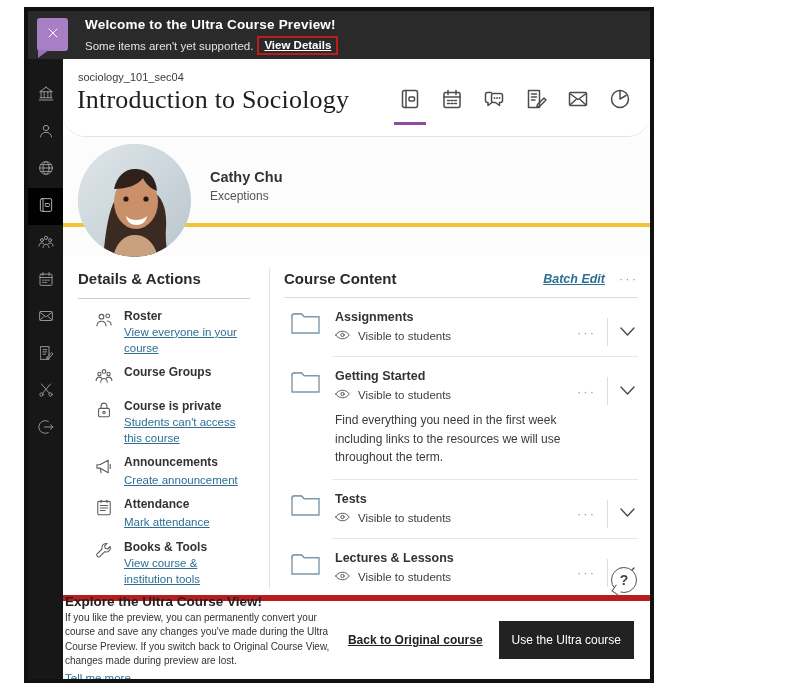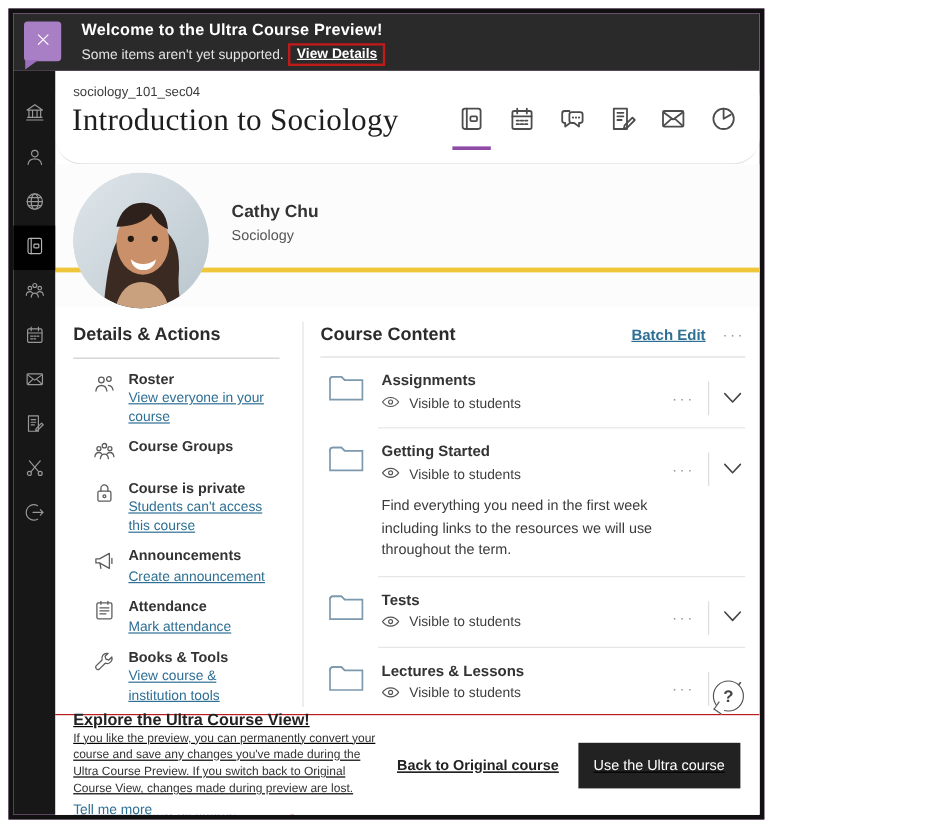--- a/index.html
+++ b/index.html
@@ -1,17 +1,17 @@
 <!DOCTYPE html>
 <html><head>
 <meta charset="utf-8">
 <style>
   html,body{margin:0;padding:0;background:#fff;}
   .canvas{position:relative;width:785px;height:692px;background:#fff;font-family:"Liberation Sans",sans-serif;overflow:hidden;}
-  .frame{position:absolute;left:7px;top:7px;width:630px;height:676px;border:4px solid #111;background:#f0abfc;box-sizing:border-box;overflow:hidden;}
+  .frame{position:absolute;left:24px;top:7px;width:630px;height:676px;border:4px solid #111;background:#ef4444;box-sizing:border-box;overflow:hidden;}
 
   
   .preview-banner{position:absolute;left:0;top:0;right:0;height:48px;background:#2a2a2a;z-index:10;}
   .close-btn{position:absolute;left:9px;top:7px;width:31px;height:33px;background:#a87fc5;border:none;border-radius:3px;cursor:pointer;color:#fff;display:grid;place-items:center;padding:0;}
   .close-btn::after{content:'';position:absolute;left:1px;bottom:-7px;width:0;height:0;border-top:8px solid #9a6fbe;border-right:11px solid transparent;}
   .banner-text{position:absolute;left:57px;top:6px;}
   .banner-title{font-size:13.5px;font-weight:bold;color:#fff;letter-spacing:.2px;}
   .banner-sub{margin-top:4px;font-size:11.5px;color:#e3e3e3;display:flex;align-items:center;}
   .view-details{color:#fff;font-weight:bold;text-decoration:underline;border:2px solid #bf1b1b;padding:1px 5px 2px;margin-left:4px;cursor:pointer;}
 
@@ -47,42 +47,42 @@
   .d-icon{flex:0 0 20px;color:#5c5c5c;margin-top:1px;}
   .d-title{font-size:12px;font-weight:bold;color:#333;line-height:1.25;}
   .d-link{font-size:11.5px;color:#2e6f95;text-decoration:underline;line-height:1.4;display:inline-block;cursor:pointer;}
   .annotation-box{position:absolute;left:-9px;right:-22px;top:-6px;bottom:-5px;border:3px solid #bf1b1b;border-radius:2px;pointer-events:none;z-index:4;}
 
   .col-divider{position:absolute;left:206px;top:12px;bottom:90px;width:1px;background:#e3e3e3;}
 
   .content-col{position:absolute;left:221px;top:14px;right:12px;}
   .content-header{display:flex;align-items:center;}
   .content-header .panel-h{flex:1;}
-  .batch-edit{font-size:12.5px;font-weight:bold;color:#2e6f95;text-decoration:underline;cursor:pointer;}
+  .batch-edit{font-size:12.5px;font-weight:bold;color:#2e6f95;text-decoration:underline;cursor:pointer;font-style:italic;}
   .hdr-ellipsis{margin-left:14px;color:#9a9a9a;font-size:13px;letter-spacing:2px;cursor:pointer;}
   .content-hdr-divider{margin-top:10px;border-top:1px solid #dcdcdc;}
 
   .content-row{display:flex;align-items:flex-start;gap:14px;padding:12px 2px 10px 6px;}
   .row-divider{border-top:1px solid #e6e6e6;margin-left:48px;}
   .folder{flex:0 0 31px;margin-top:1px;}
   .row-mid{flex:1;min-width:0;}
   .row-title{font-size:12.5px;font-weight:bold;color:#333;cursor:pointer;}
   .vis-line{margin-top:6px;display:flex;align-items:center;gap:8px;color:#3e3e3e;font-size:11.5px;cursor:pointer;}
   .vis-line svg{color:#555;}
   .row-desc{margin:10px 0 2px;font-size:12px;color:#3a3a3a;line-height:1.55;max-width:545px;}
   .row-controls{display:flex;align-items:center;gap:11px;margin-top:8px;}
   .row-ellipsis{color:#9a9a9a;font-size:13px;letter-spacing:2px;cursor:pointer;background:none;border:none;padding:0;}
   .vdiv{width:1px;height:28px;background:#ddd;}
   .chev-btn{background:none;border:none;padding:0;color:#444;cursor:pointer;}
 
   
   .help-btn{position:absolute;right:13px;bottom:86px;width:26px;height:26px;border-radius:50%;border:1.5px solid #555;background:#fff;color:#444;font-size:14px;font-weight:bold;z-index:7;cursor:pointer;display:grid;place-items:center;padding:0;}
   .help-btn::after{content:'';position:absolute;left:1px;bottom:-2px;width:7px;height:7px;background:#fff;border-left:1.5px solid #555;border-bottom:1.5px solid #555;transform:rotate(35deg);}
 
-  .explore-banner{position:absolute;left:0;right:0;bottom:0;height:84px;background:#fff;border-top:1px solid #b91c1c;z-index:5;display:flex;align-items:center;padding:0 16px 0 15px;box-sizing:border-box;gap:16px;text-decoration:underline;}
+  .explore-banner{position:absolute;left:0;right:0;bottom:0;height:84px;background:#fff;border-top:6px solid #b91c1c;z-index:5;display:flex;align-items:center;padding:0 16px 0 2px;box-sizing:border-box;gap:16px;}
   .explore-text{width:432px;}
   .e-title{font-size:13.5px;font-weight:bold;color:#222;margin-bottom:2px;}
   .e-body{margin:0;font-size:10px;color:#333;line-height:1.42;}
   .e-more{font-size:11.5px;color:#2e6f95;text-decoration:underline;cursor:pointer;display:inline-block;margin-top:1px;}
   .back-link{margin-left:auto;font-size:12px;color:#222;font-weight:bold;text-decoration:underline;white-space:nowrap;cursor:pointer;}
   .ultra-btn{background:#222;color:#fff;border:none;font-size:12px;padding:12px 13px;white-space:nowrap;cursor:pointer;font-family:"Liberation Sans",sans-serif;}
 
   .ic{fill:none;stroke:currentColor;stroke-width:1.5;stroke-linecap:round;stroke-linejoin:round;}
   .ic-thin{fill:none;stroke:currentColor;stroke-width:1.3;stroke-linecap:round;stroke-linejoin:round;}
 </style>
@@ -235,21 +235,21 @@
             <path d="M36 45c3-14 12-21 23-20 12 1 19 9 20 22-7-3-12-8-14-13-5 7-16 11-29 11z" fill="#2e211b"></path>
             <path d="M34 118c3-18 11-27 23-27s21 9 24 27z" fill="#caa17e"></path>
             <path d="M48 72c3 3 7 4 10 4s8-1 11-4c-1 6-5 9-10.5 9S49 78 48 72z" fill="#fff"></path>
             <circle cx="48" cy="55" r="2.6" fill="#241812"></circle>
                 <circle cx="68" cy="55" r="2.6" fill="#241812"></circle>
           </g>
         </svg>
       </div>
       <div class="instructor">
         <div class="inst-name">Cathy Chu</div>
-        <div class="inst-role">Sociology</div>
+        <div class="inst-role">Exceptions</div>
       </div>
     </section>
 
     <section class="columns">
 
       <aside class="details-col">
         <h2 class="panel-h">Details &amp; Actions</h2>
         <div class="details-divider"></div>
         <ul class="details-list">
           <li class="details-item">

